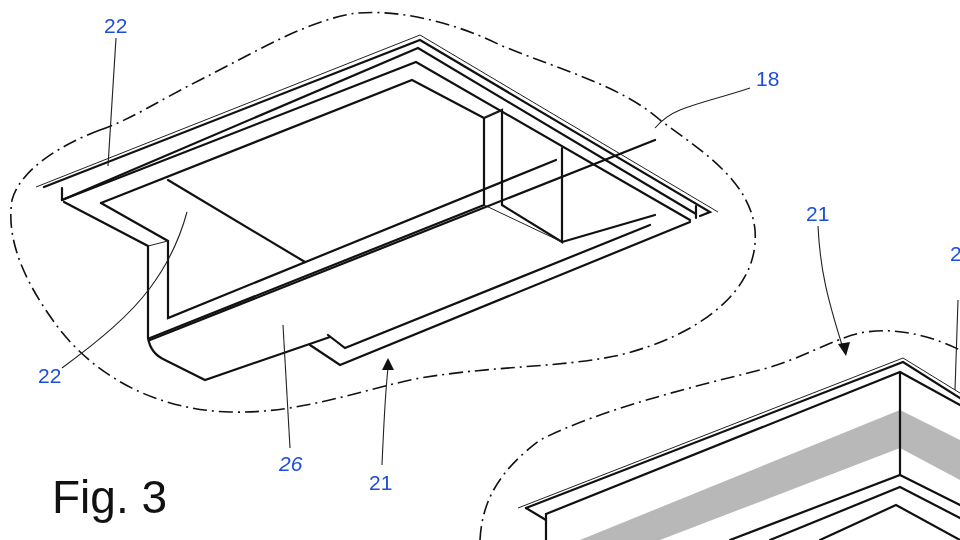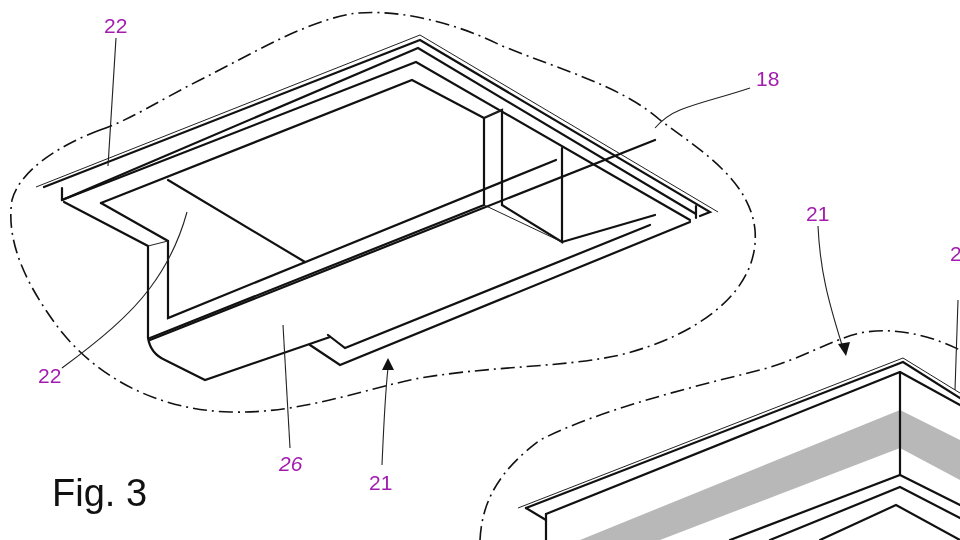--- a/index.html
+++ b/index.html
@@ -3,22 +3,22 @@
 <meta charset="utf-8">
 <style>
   html, body { margin: 0; padding: 0; background: #ffffff; }
   body { width: 960px; height: 540px; overflow: hidden; position: relative; font-family: "Liberation Sans", sans-serif; }
   svg.drawing { position: absolute; left: 0; top: 0; width: 960px; height: 540px; }
   .ln { fill: none; stroke: #111; stroke-width: 2.2; stroke-linejoin: miter; stroke-linecap: round; }
   .thin { fill: none; stroke: #222; stroke-width: 1; }
   .lead { fill: none; stroke: #222; stroke-width: 1.1; }
   .dash { fill: none; stroke: #111; stroke-width: 1.6; stroke-dasharray: 14 5 2 5; }
   .grey { fill: #b8b8b8; stroke: none; }
-  .lbl { position: absolute; font-size: 21px; color: #a21caf; line-height: 1; }
-  .fig { position: absolute; left: 52px; top: 474px; font-size: 38px; color: #111; line-height: 1; }
+  .lbl { position: absolute; font-size: 21px; color: #1d4ed8; line-height: 1; }
+  .fig { position: absolute; left: 52px; top: 474px; font-size: 46px; color: #111; line-height: 1; }
 </style>
 </head>
 <body>
 
 <svg class="drawing" viewBox="0 0 960 540" xmlns="http://www.w3.org/2000/svg">
 
   <path class="dash" d="M100,130 C60,145 20,170 12,200 C5,245 30,290 60,330 C100,380 160,410 230,412 C300,414 360,390 420,378 C500,365 560,368 620,355 C700,335 760,290 755,230 C750,180 700,150 660,120 C620,85 560,70 500,45 C450,20 390,8 350,14 C300,24 250,55 200,80 C160,100 130,120 100,130 Z"></path>
 
   <path class="thin" d="M36,187 L420,35 L718,212"></path>
   <path class="ln" d="M44,187 L420,40 L710,212 L700,216"></path>

